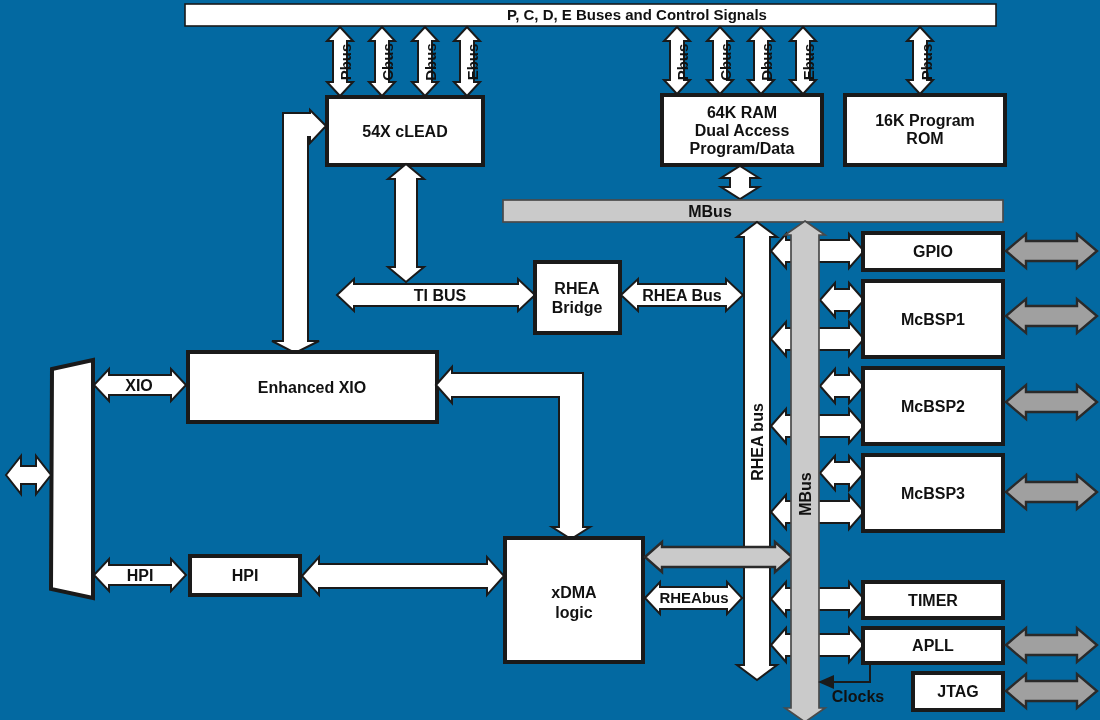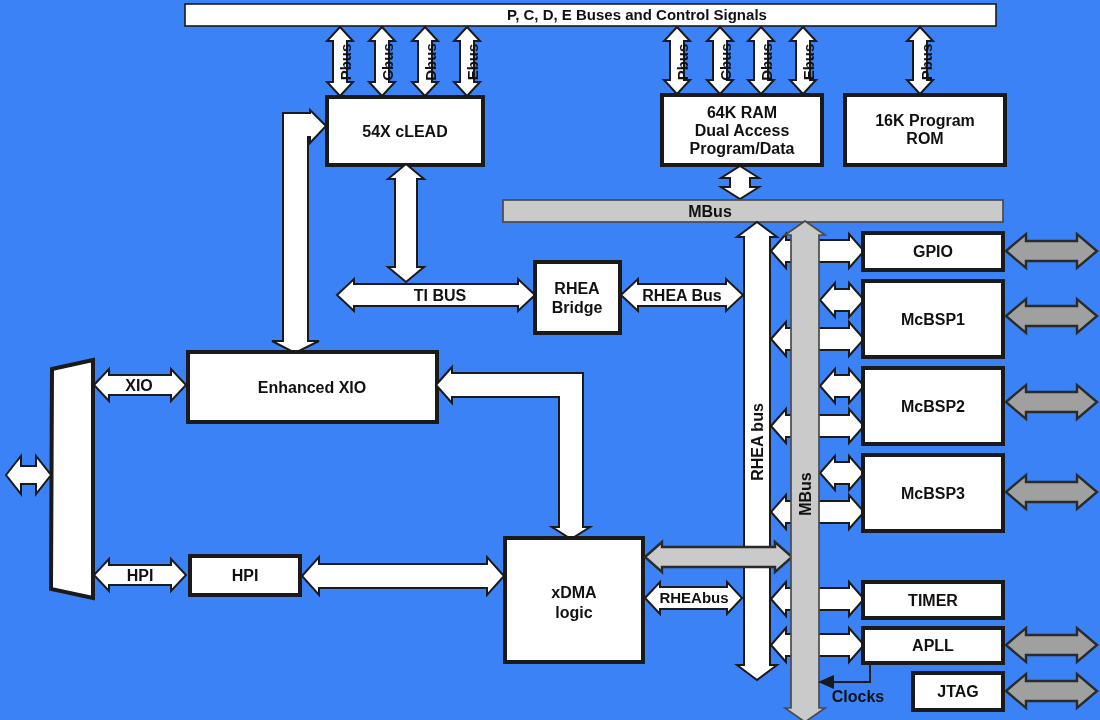--- a/index.html
+++ b/index.html
@@ -1,16 +1,16 @@
 <!DOCTYPE html>
 <html><head>
 <meta charset="utf-8">
 <style>
   html,body{margin:0;padding:0;background:#fff;}
-  .stage{position:relative;width:1100px;height:720px;background:#3b82f6;overflow:hidden;}
+  .stage{position:relative;width:1100px;height:720px;background:#0369a1;overflow:hidden;}
   svg{display:block;}
   .thinbox{fill:#ffffff;stroke:#1a1a1a;stroke-width:1.6;}
   .box{fill:#ffffff;stroke:#1a1a1a;stroke-width:4;}
   .wa{fill:#ffffff;stroke:#1a1a1a;stroke-width:2;}
   .ga{stroke:#2a2a2a;stroke-width:2.4;}
   .gb{stroke:#4a4a4a;stroke-width:1.7;}
   .ln{fill:none;stroke:#1a1a1a;stroke-width:2;}
   .ah{fill:#1a1a1a;stroke:none;}
   .t15,.t16{fill:#111;text-anchor:middle;font-family:"Liberation Sans",sans-serif;font-weight:700;}
   .t16{font-size:16px;}

